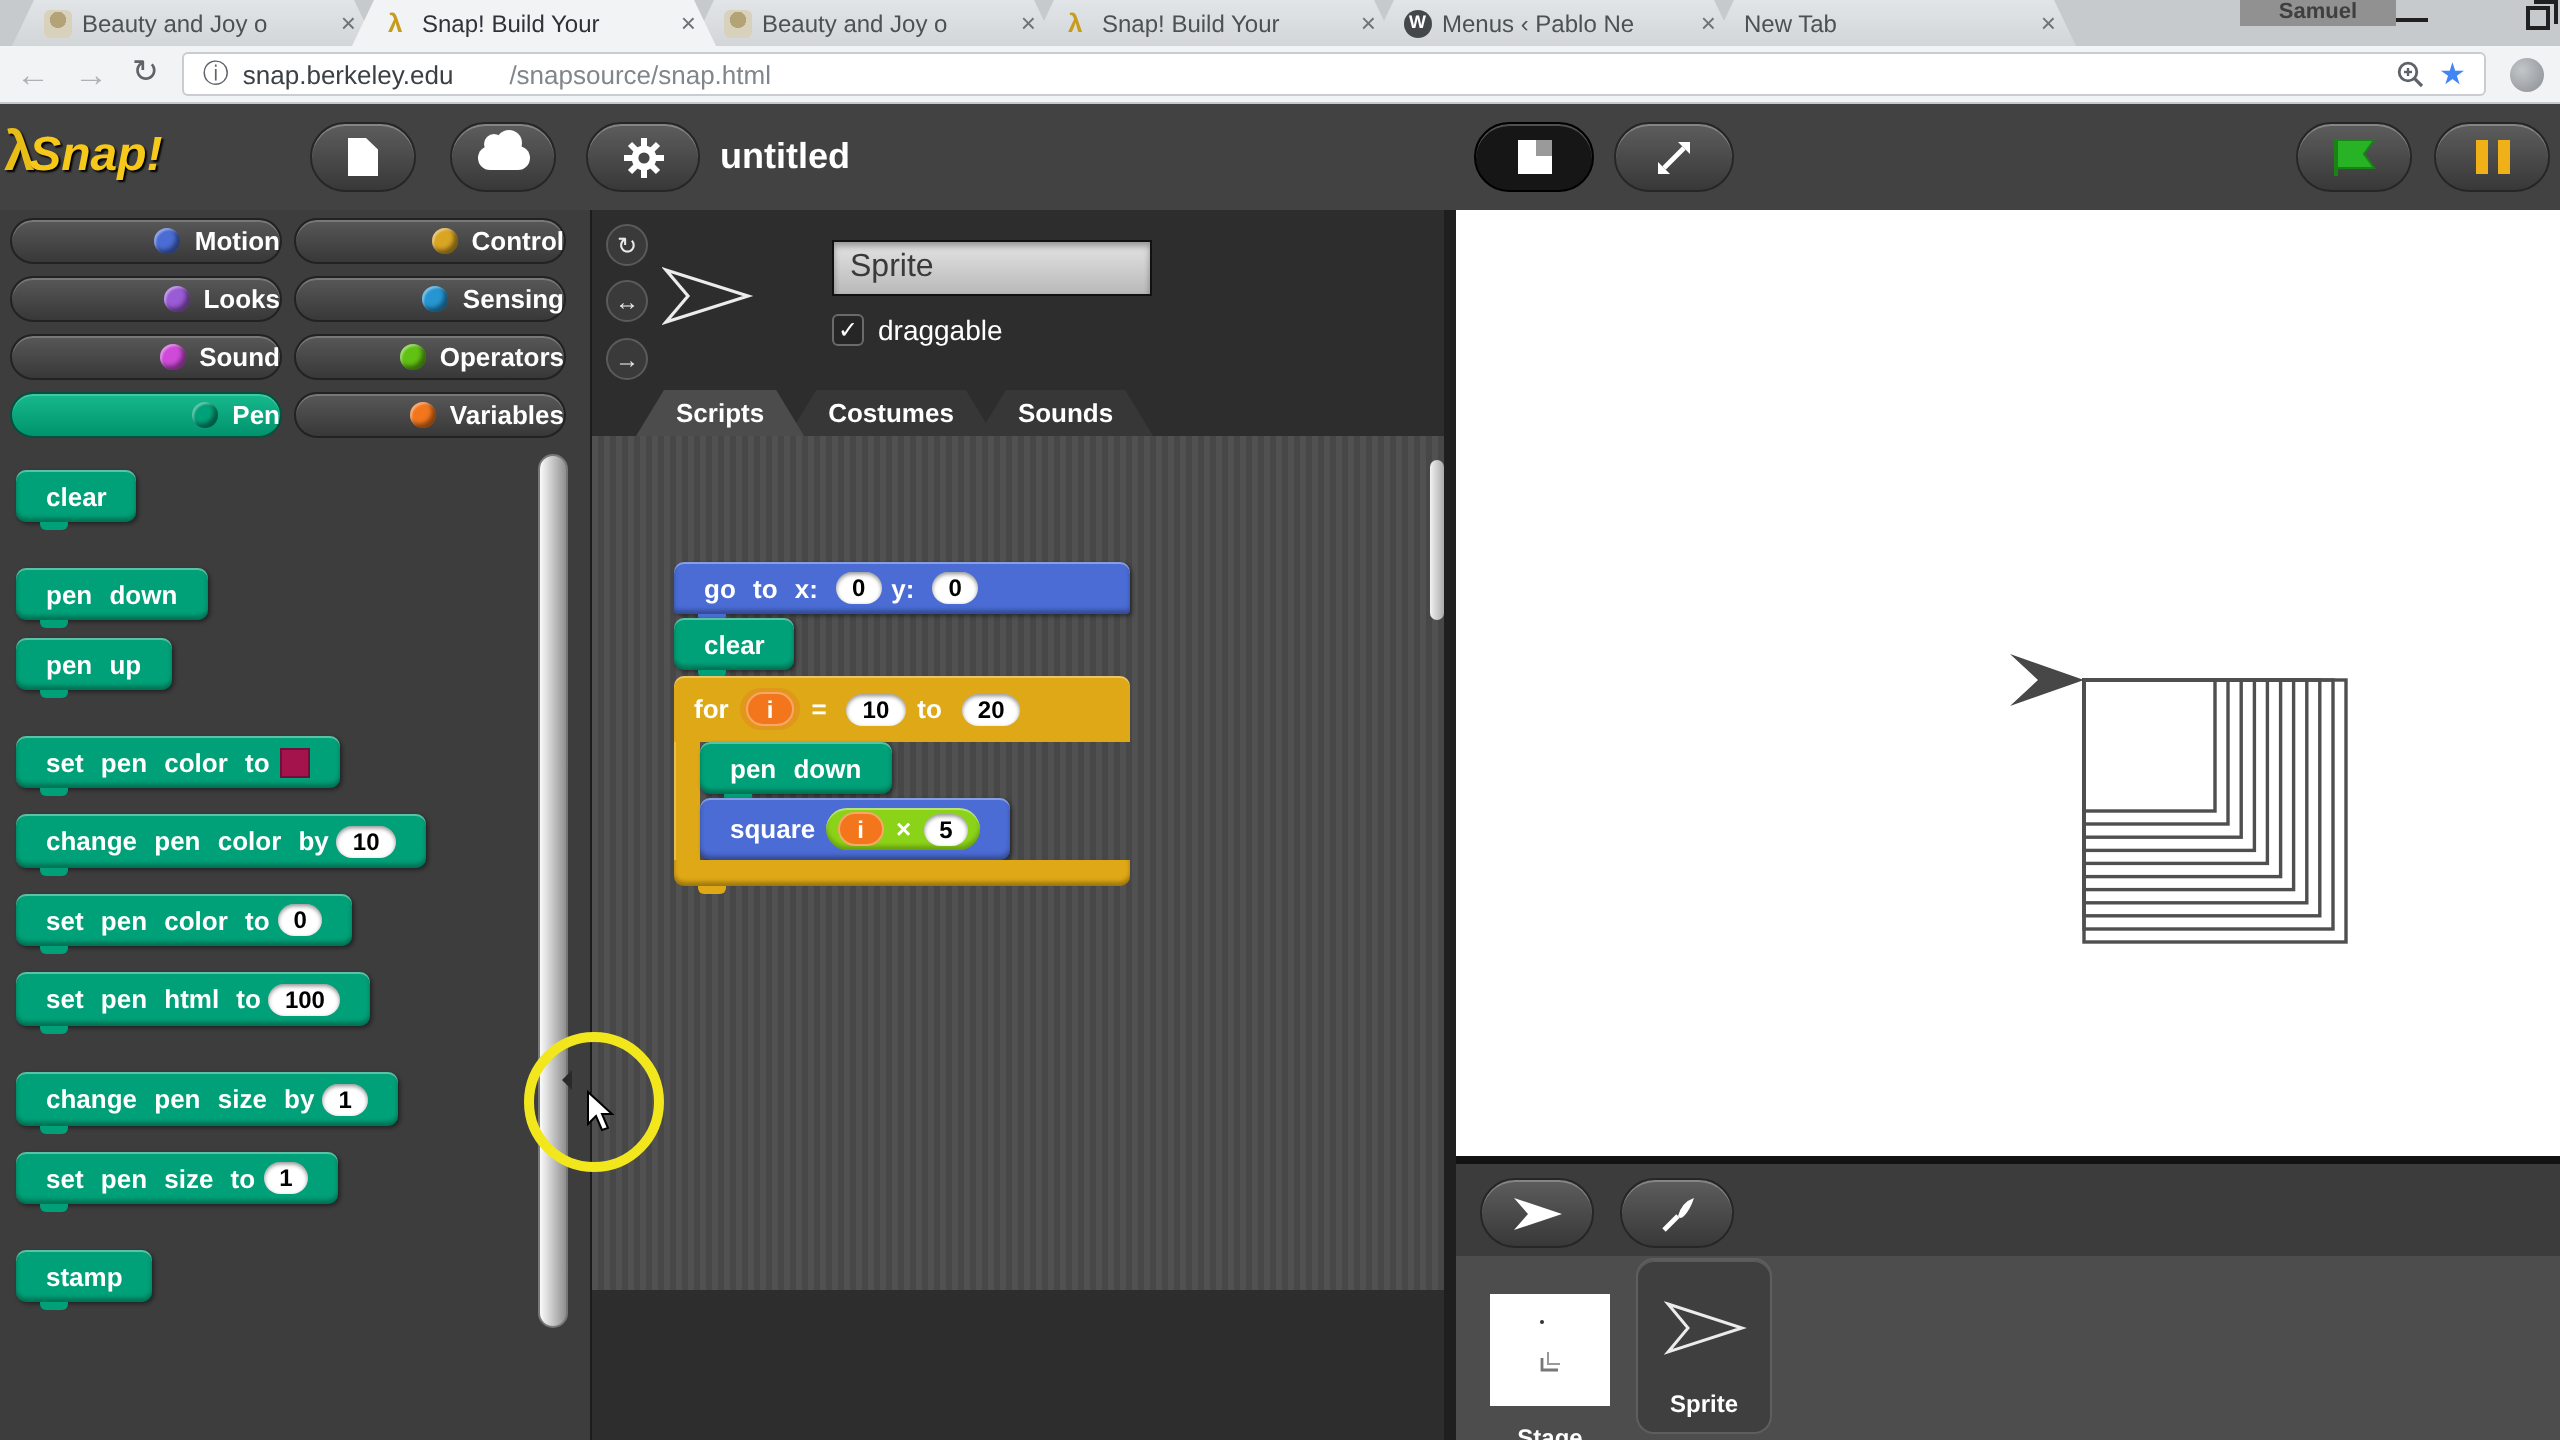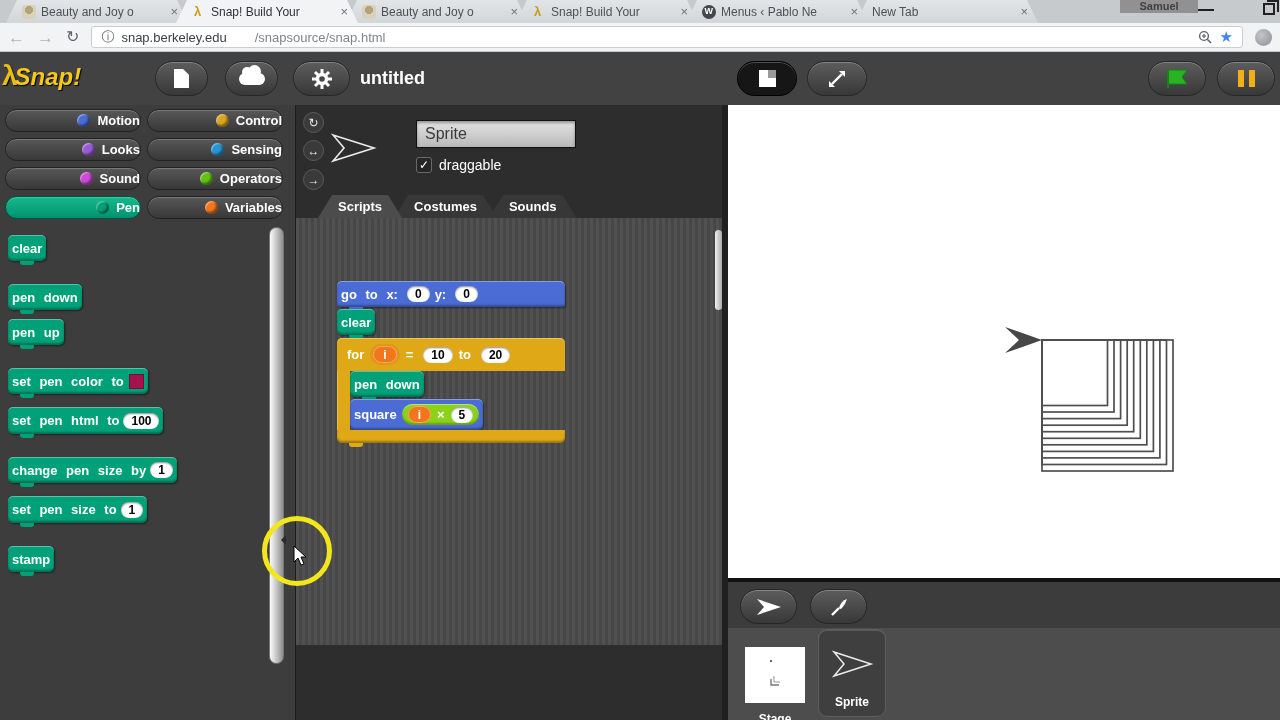--- a/index.html
+++ b/index.html
@@ -83,21 +83,21 @@
   #cats { position:absolute; left:5px; top:4px; display:grid;
     grid-template-columns:136px 136px; gap:6px 6px; }
   .cat { height:23px; border-radius:12px; border:1px solid #222;
     background:linear-gradient(#585858,#383838); display:flex; align-items:center;
     color:#fff; font-weight:bold; font-size:13px; cursor:pointer;
     box-shadow:inset 0 1px 0 rgba(255,255,255,.2);justify-content:flex-end; }
   .cat .dot { width:13px; height:13px; border-radius:50%; margin:0 7px 0 5px;
     box-shadow:inset -2px -2px 2px rgba(0,0,0,.45), inset 1px 1px 1px rgba(255,255,255,.4); }
   #pblocks { position:absolute; left:8px; top:130px; }
   .blk { display:table; position:relative; color:#fff; font-weight:bold; font-size:13px;
-    word-spacing:5px; padding:5px 4px; border-radius:5px; cursor:pointer;
+    word-spacing:5px; padding:5px 15px; border-radius:5px; cursor:pointer;
     box-shadow:inset 0 1px 0 rgba(255,255,255,.35), inset 0 -2px 2px rgba(0,0,0,.3),
       1px 1px 2px rgba(0,0,0,.45); }
   .blk::after { content:""; position:absolute; left:12px; bottom:-4px; width:14px; height:4px;
     background:inherit; border-radius:0 0 3px 3px; }
   .b-green { background:#00a178; }
   .b-blue  { background:#4a6cd4; }
   .gap-s { margin-top:9px; } .gap-m { margin-top:13px; } .gap-l { margin-top:23px; }
   .blk .lbl { vertical-align:middle; }
   .oval { display:inline-block; vertical-align:middle; background:#fff; color:#000;
     min-width:16px; height:16px; line-height:16px; border-radius:10px; padding:0 8px;
@@ -330,20 +330,28 @@
       </div>
       <div class="blk b-green gap-l">
         <span class="lbl">pen down</span>
       </div>
       <div class="blk b-green gap-s">
         <span class="lbl">pen up</span>
       </div>
       <div class="blk b-green gap-l">
         <span class="lbl">set pen color to</span>
         <span class="swatch" style="background: rgb(164, 19, 76);"></span>
+      </div>
+      <div class="blk b-green gap-m">
+        <span class="lbl">change pen color by</span>
+        <span class="oval">10</span>
+      </div>
+      <div class="blk b-green gap-m">
+        <span class="lbl">set pen color to</span>
+        <span class="oval">0</span>
       </div>
       <div class="blk b-green gap-m">
         <span class="lbl">set pen html to</span>
         <span class="oval">100</span>
       </div>
       <div class="blk b-green gap-l">
         <span class="lbl">change pen size by</span>
         <span class="oval">1</span>
       </div>
       <div class="blk b-green gap-m">

